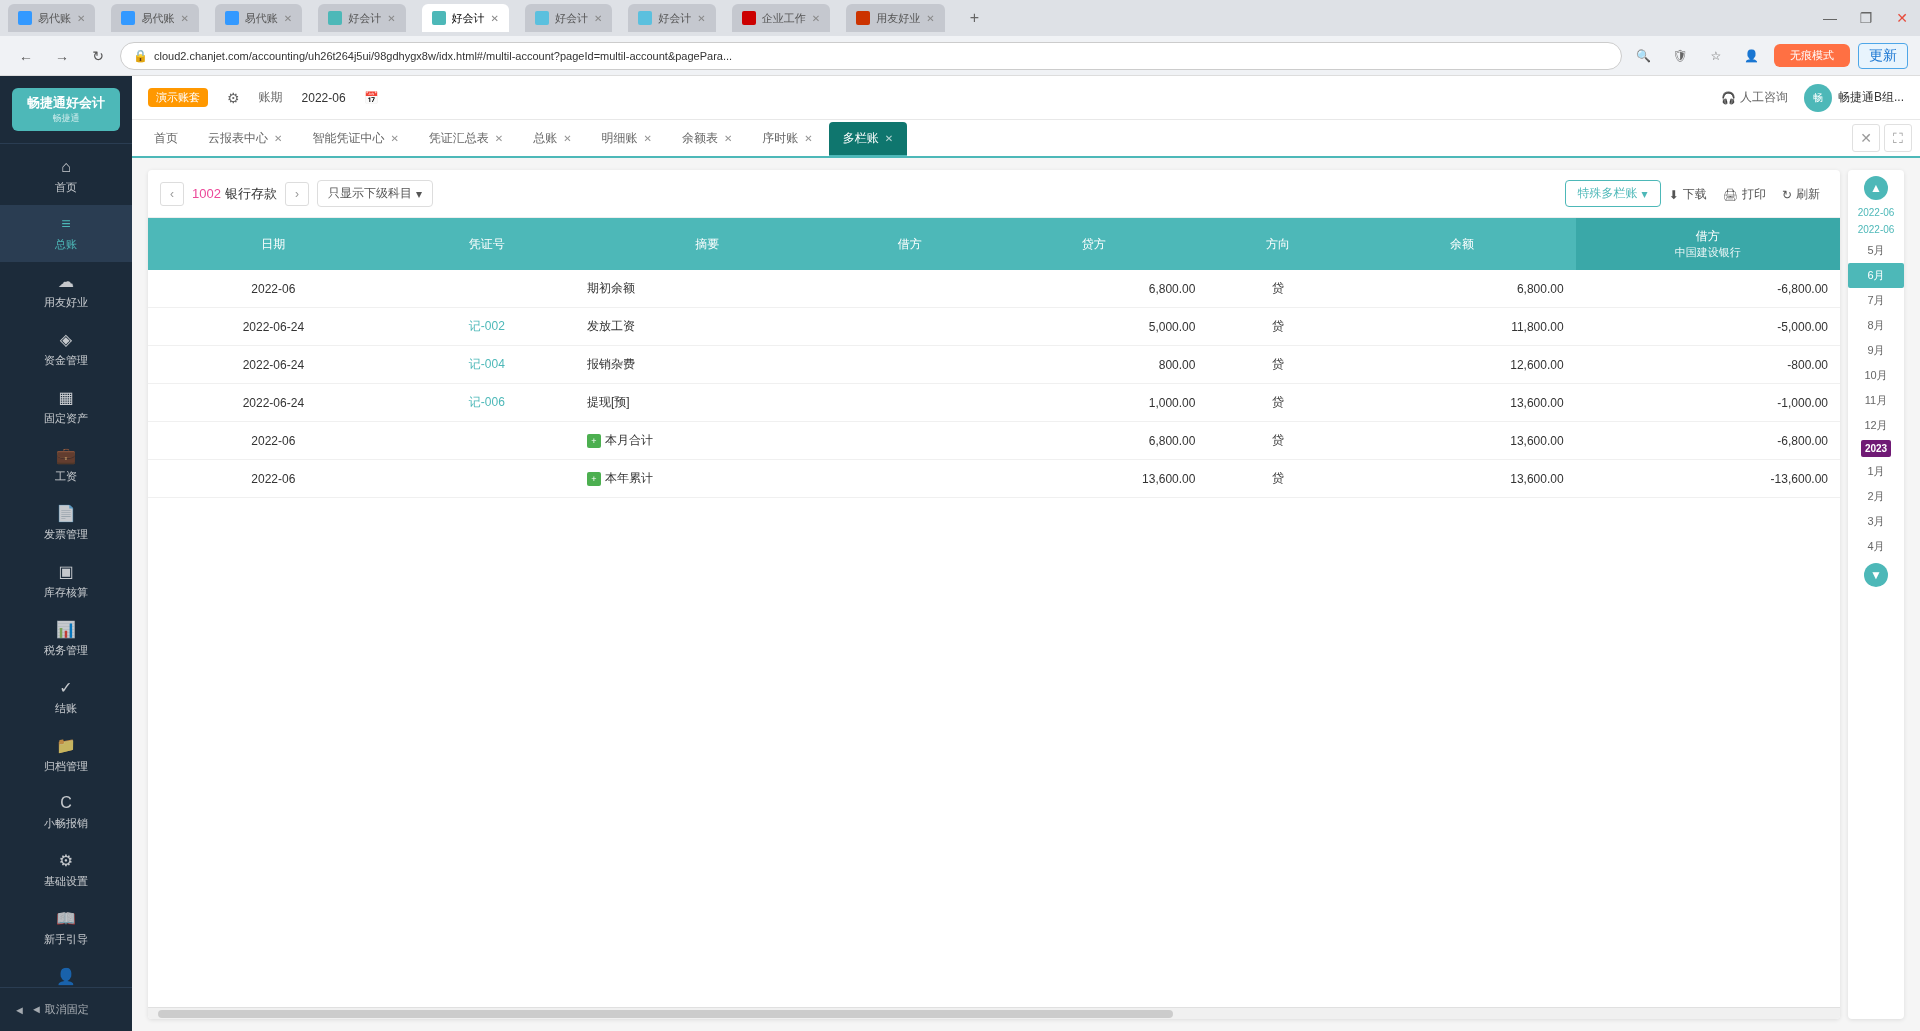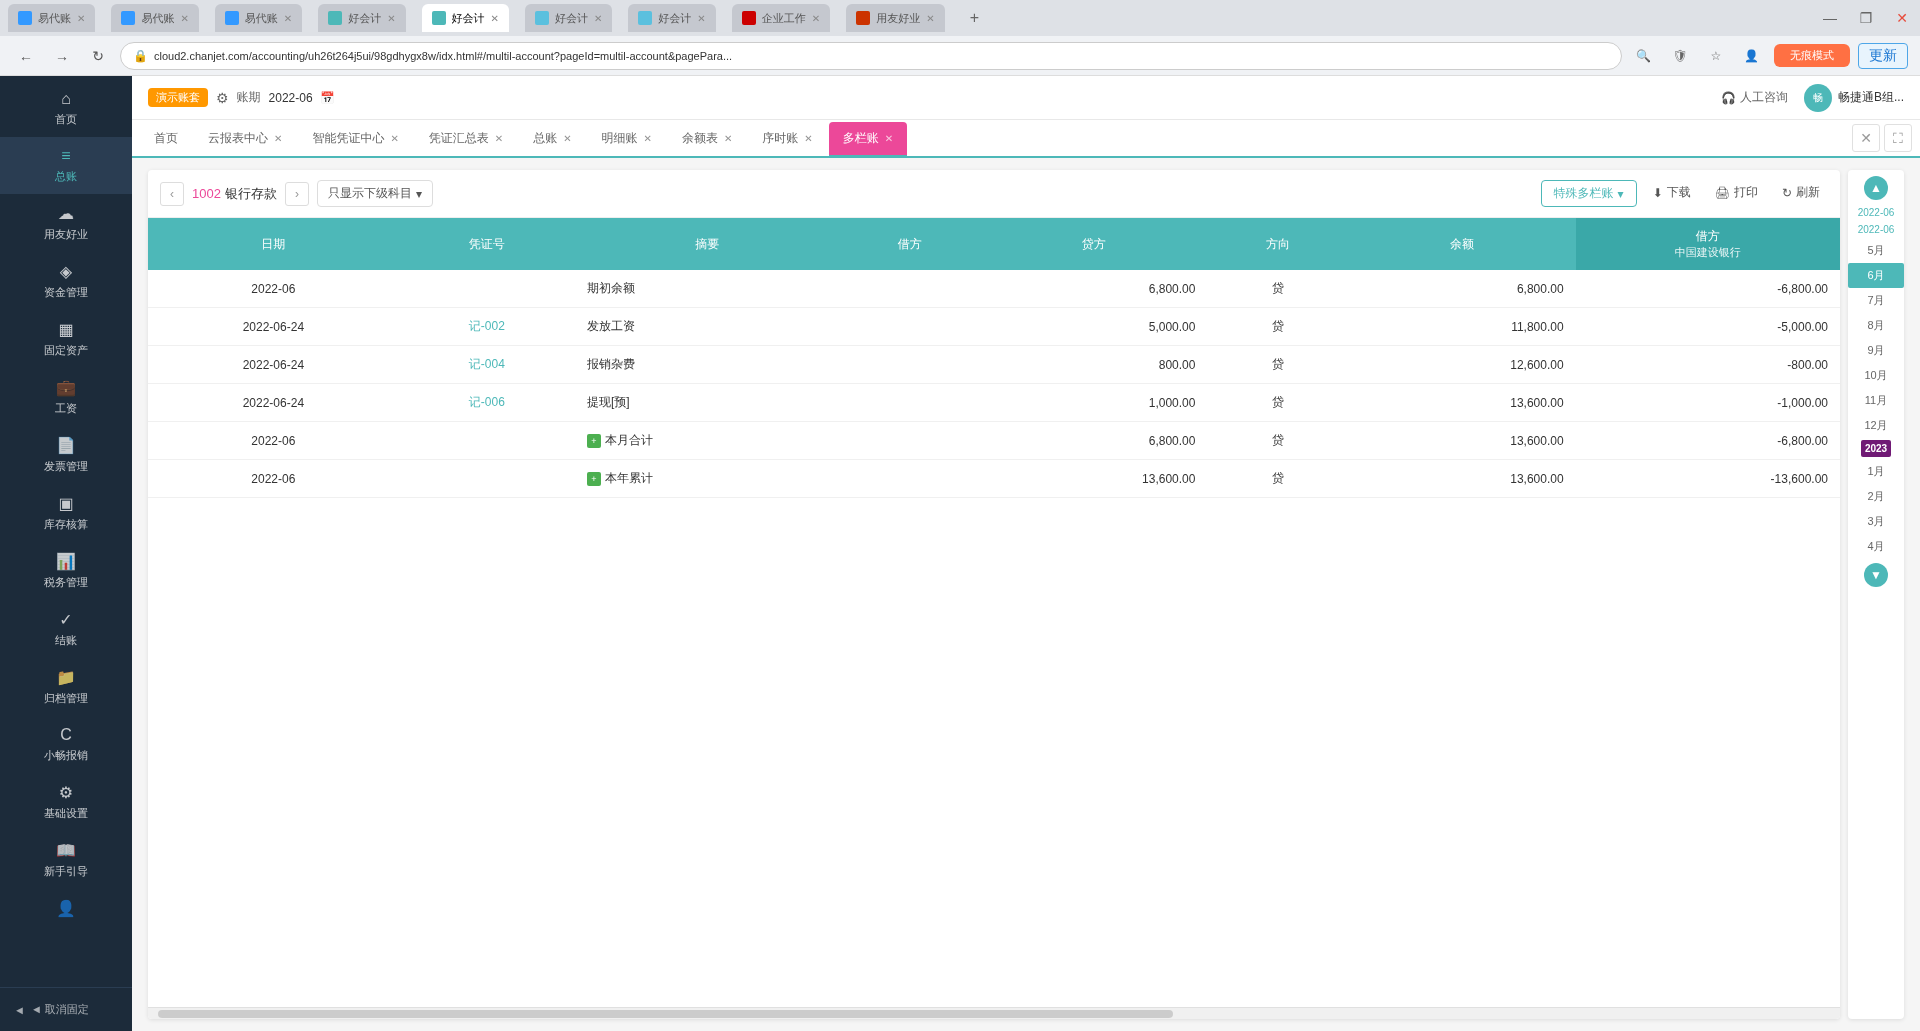--- a/index.html
+++ b/index.html
@@ -40,53 +40,53 @@
     .sidebar-item.active { background: #2a3d52; color: #4db8b8; }
     .sidebar-icon { font-size: 16px; }
     .sidebar-label { font-size: 11px; text-align: center; }
     .sidebar-footer { padding: 10px; border-top: 1px solid #2a3d52; }
     .sidebar-footer-item { display: flex; align-items: center; gap: 6px; color: rgba(255,255,255,0.6); font-size: 11px; cursor: pointer; padding: 4px; }
 
     
     .main-content { flex: 1; display: flex; flex-direction: column; background: #f5f5f5; overflow: hidden; }
 
     
-    .top-bar { background: #fff; height: 44px; display: flex; align-items: center; padding: 0 16px; gap: 8px; border-bottom: 1px solid #e8e8e8; }
+    .top-bar { background: #fff; height: 44px; display: flex; align-items: center; padding: 0 16px; gap: 19px; border-bottom: 1px solid #e8e8e8; }
     .demo-badge { background: #ff9800; color: #fff; border-radius: 4px; padding: 2px 8px; font-size: 11px; }
     .settings-icon { color: #666; font-size: 14px; cursor: pointer; }
     .period-label { color: #666; font-size: 12px; }
     .period-value { color: #333; font-size: 12px; }
     .calendar-icon { color: #999; font-size: 12px; cursor: pointer; }
     .top-bar-right { margin-left: auto; display: flex; align-items: center; gap: 16px; }
     .consult-btn { display: flex; align-items: center; gap: 4px; color: #666; font-size: 12px; cursor: pointer; }
     .user-info { display: flex; align-items: center; gap: 6px; }
     .avatar { width: 28px; height: 28px; border-radius: 50%; background: #4db8b8; display: flex; align-items: center; justify-content: center; color: #fff; font-size: 10px; }
     .username { font-size: 12px; color: #333; }
 
     
     .tab-bar { background: #fff; display: flex; align-items: center; border-bottom: 2px solid #4db8b8; padding: 0 8px; min-height: 38px; gap: 2px; }
     .page-tab { padding: 8px 14px; font-size: 12px; color: #666; cursor: pointer; white-space: nowrap; display: flex; align-items: center; gap: 6px; border-bottom: 2px solid transparent; margin-bottom: -2px; }
-    .page-tab.active { color: #fff; background: #ec4899; border-radius: 4px 4px 0 0; border-bottom-color: #4db8b8; }
+    .page-tab.active { color: #fff; background: #0f766e; border-radius: 4px 4px 0 0; border-bottom-color: #4db8b8; }
     .tab-close-x { font-size: 10px; color: inherit; opacity: 0.7; }
     .tab-bar-controls { margin-left: auto; display: flex; gap: 4px; }
     .tab-ctrl-btn { width: 28px; height: 28px; display: flex; align-items: center; justify-content: center; cursor: pointer; color: #999; font-size: 14px; border: 1px solid #e0e0e0; border-radius: 3px; }
 
     
     .ledger-area { flex: 1; padding: 12px 16px; display: flex; gap: 8px; overflow: hidden; }
 
     
     .ledger-panel { flex: 1; background: #fff; border-radius: 4px; display: flex; flex-direction: column; overflow: hidden; box-shadow: 0 1px 4px rgba(0,0,0,0.1); }
 
     
     .ledger-toolbar { display: flex; align-items: center; padding: 10px 12px; border-bottom: 1px solid #eee; gap: 8px; }
     .nav-arrow { width: 24px; height: 24px; border: 1px solid #ddd; border-radius: 3px; display: flex; align-items: center; justify-content: center; cursor: pointer; color: #999; font-size: 12px; }
     .account-selector { display: flex; align-items: center; gap: 4px; font-size: 13px; color: #333; font-weight: 500; }
     .account-code { color: #ec4899; }
     .filter-btn { display: flex; align-items: center; gap: 4px; border: 1px solid #ddd; border-radius: 4px; padding: 4px 10px; font-size: 12px; color: #555; cursor: pointer; }
-    .toolbar-right { margin-left: auto; display: flex; gap: 8px; align-items: flex-start; }
+    .toolbar-right { margin-left: auto; display: flex; align-items: flex-end; }
     .multi-col-btn { border: 1px solid #4db8b8; color: #4db8b8; border-radius: 4px; padding: 4px 12px; font-size: 12px; cursor: pointer; display: flex; align-items: center; gap: 4px; }
     .action-btn { display: flex; align-items: center; gap: 4px; color: #555; font-size: 12px; cursor: pointer; padding: 4px 8px; }
 
     
     .ledger-table { flex: 1; overflow-y: auto; }
     table { width: 100%; border-collapse: collapse; }
     thead th { background: #4db8b8; color: #fff; font-size: 12px; font-weight: 500; padding: 10px 12px; text-align: center; white-space: nowrap; }
     tbody tr { border-bottom: 1px solid #f0f0f0; }
     tbody td { padding: 10px 12px; font-size: 12px; color: #333; text-align: center; }
     tbody td.text-left { text-align: left; }
@@ -174,20 +174,26 @@
     <div class="addr-btn">☆</div>
     <div class="addr-btn">👤</div>
     <div class="wuhen-btn">无痕模式</div>
     <div class="update-btn">更新</div>
   </div>
 </div>
 
 <div class="app-container">
 
   <div class="sidebar">
+    <div class="sidebar-logo">
+      <div class="logo-box">
+        <div class="logo-title">畅捷通好会计</div>
+        <div class="logo-sub">畅捷通</div>
+      </div>
+    </div>
     <div class="sidebar-nav">
       <div class="sidebar-item">
         <span class="sidebar-icon">⌂</span>
         <span class="sidebar-label">首页</span>
       </div>
       <div class="sidebar-item active">
         <span class="sidebar-icon">≡</span>
         <span class="sidebar-label">总账</span>
       </div>
       <div class="sidebar-item">

